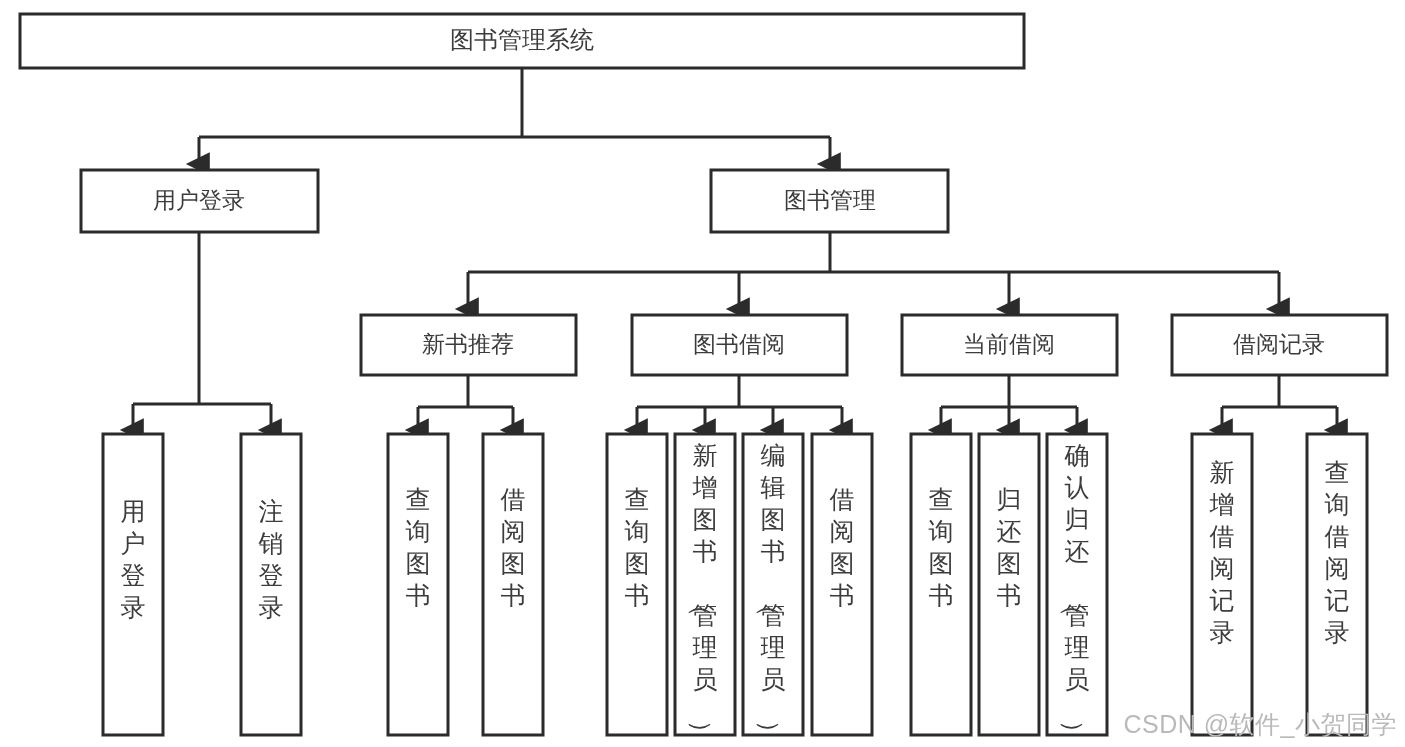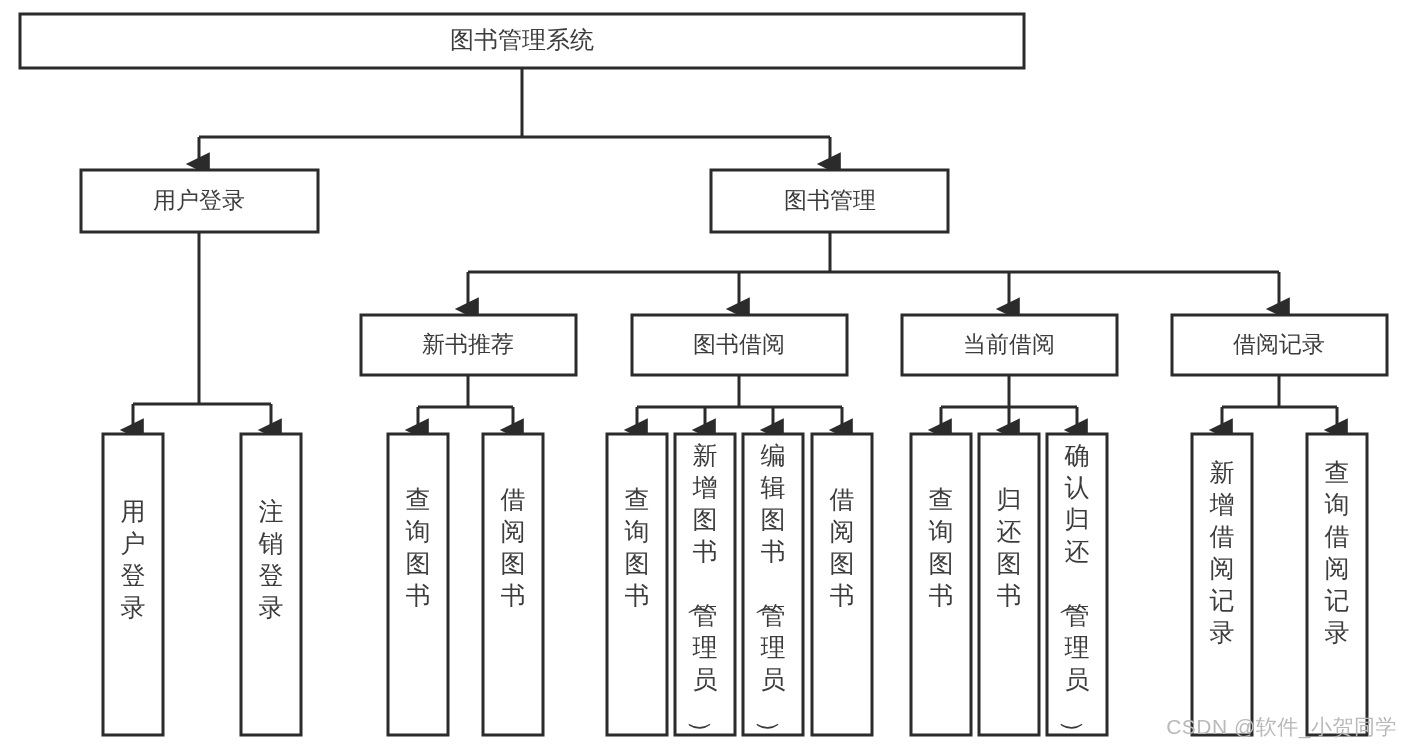--- a/index.html
+++ b/index.html
@@ -53,21 +53,21 @@
     fill: #3c3c3c;
     font-family: "Liberation Sans", "DejaVu Sans", sans-serif;
     font-size: 25px;
     text-anchor: middle;
   }
   .watermark {
     position: absolute;
     right: 8px;
     bottom: 6px;
     color: #b9b9b9;
-    font-size: 21px;
+    font-size: 25px;
     font-family: "Liberation Sans", "DejaVu Sans", sans-serif;
     letter-spacing: 0.5px;
     white-space: nowrap;
     user-select: none;
   }
 </style>
 </head>
 <body>
 
 <div id="diagram-root">

